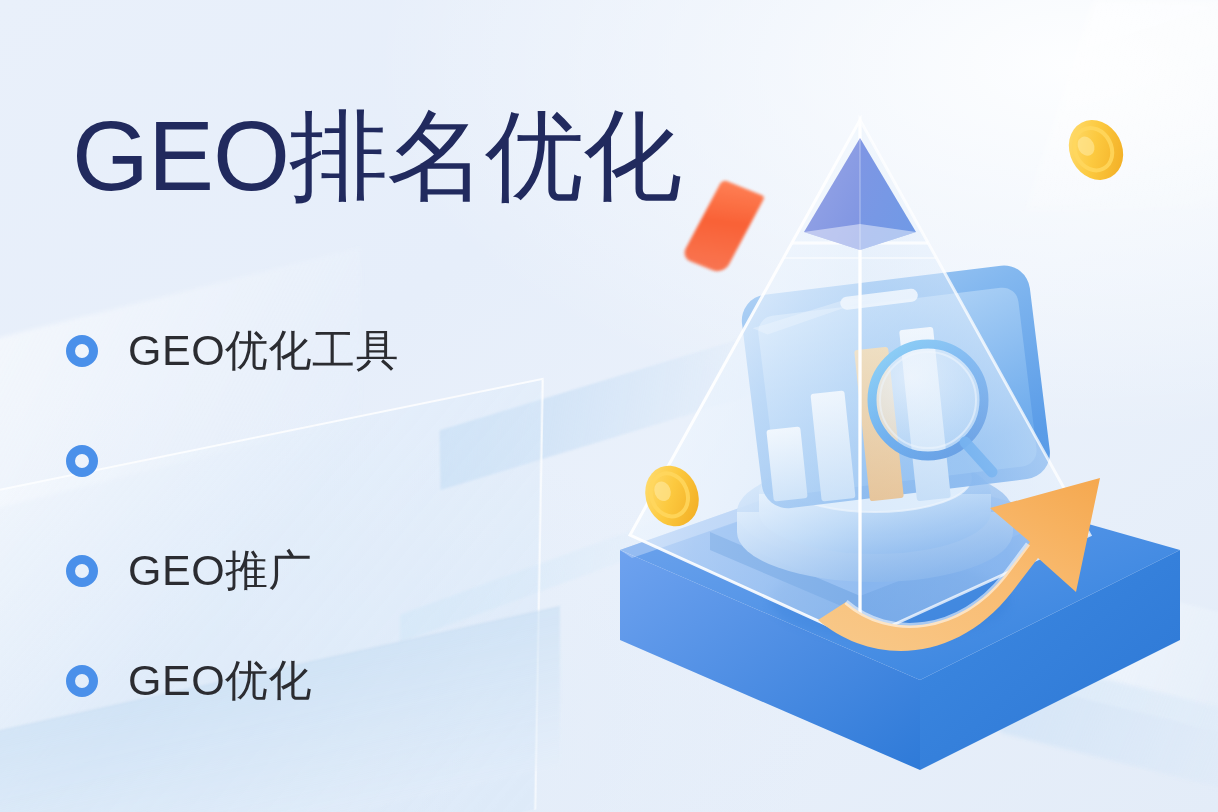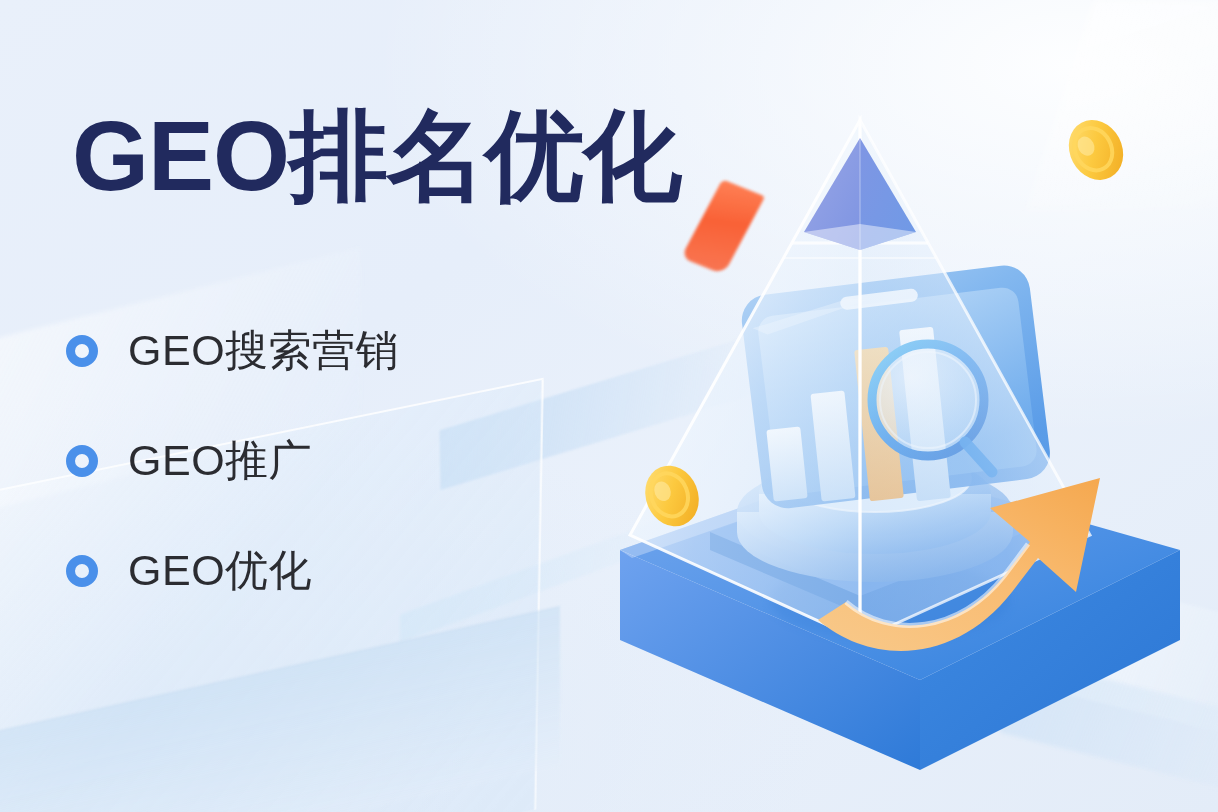--- a/index.html
+++ b/index.html
@@ -77,21 +77,21 @@
     position:absolute; left:1060px; top:0px;
     width:260px; height:210px;
     background:linear-gradient(160deg, rgba(255,255,255,.60), rgba(255,255,255,0));
     transform:skewX(-18deg);
     filter:blur(3px);
   }
 
   
   .headline{
     position:absolute; left:72px; top:106px;
-    font-size:99px; font-weight:bold;
+    font-size:99px; font-weight:normal;
     letter-spacing:-1px;
     line-height:1.0;
     z-index:8;
     white-space:nowrap;
   }
   .brush-accent{
     position:absolute; left:700px; top:183px;
     width:46px; height:88px;
     background:linear-gradient(165deg,#ff7b4d 0%, #fa5a2c 45%, #f9704a 100%);
     transform:rotate(22deg) skewX(-6deg);
@@ -324,21 +324,24 @@
     </svg>
   </div>
 
   <div class="brush-accent"></div>
 
   <h1 class="headline" style="color:#212a5e">GEO排名优化</h1>
 
   <ul class="feature-list">
     <li class="feature-item">
       <span class="bullet-ring"></span>
-      <span class="feature-label">GEO搜索营销</span>
+      <span class="feature-label">GEO优化工具</span>
+    </li>
+    <li class="feature-item">
+      <span class="bullet-ring"></span>
     </li>
     <li class="feature-item">
       <span class="bullet-ring"></span>
       <span class="feature-label">GEO推广</span>
     </li>
     <li class="feature-item">
       <span class="bullet-ring"></span>
       <span class="feature-label">GEO优化</span>
     </li>
   </ul>

